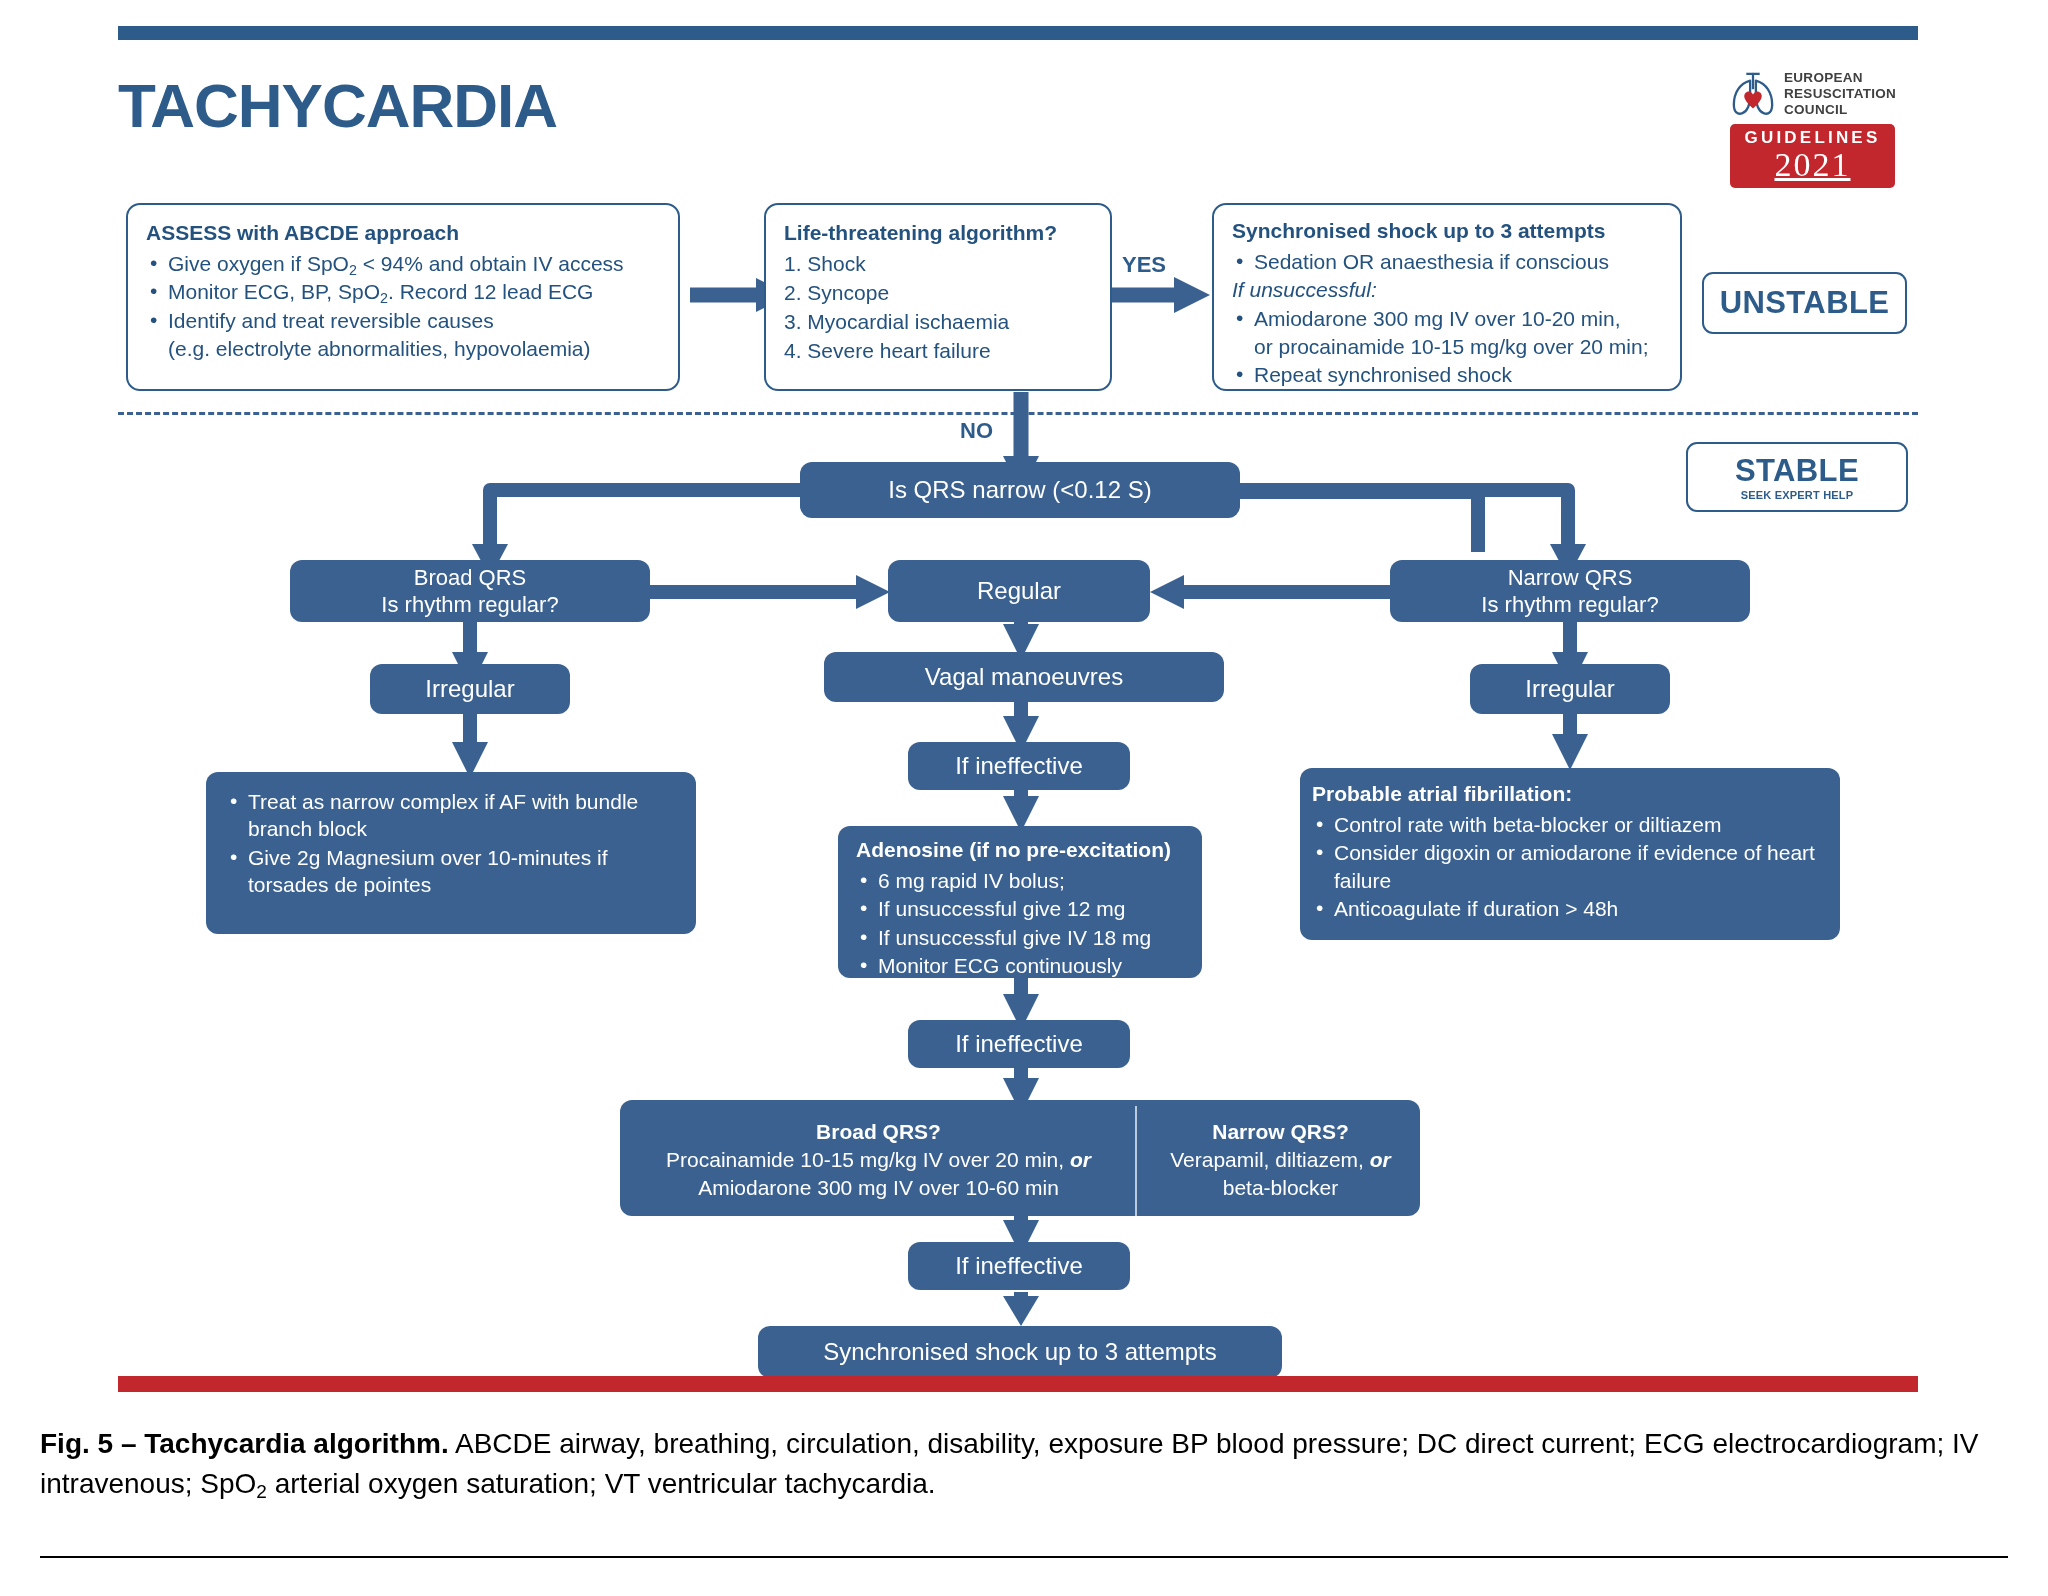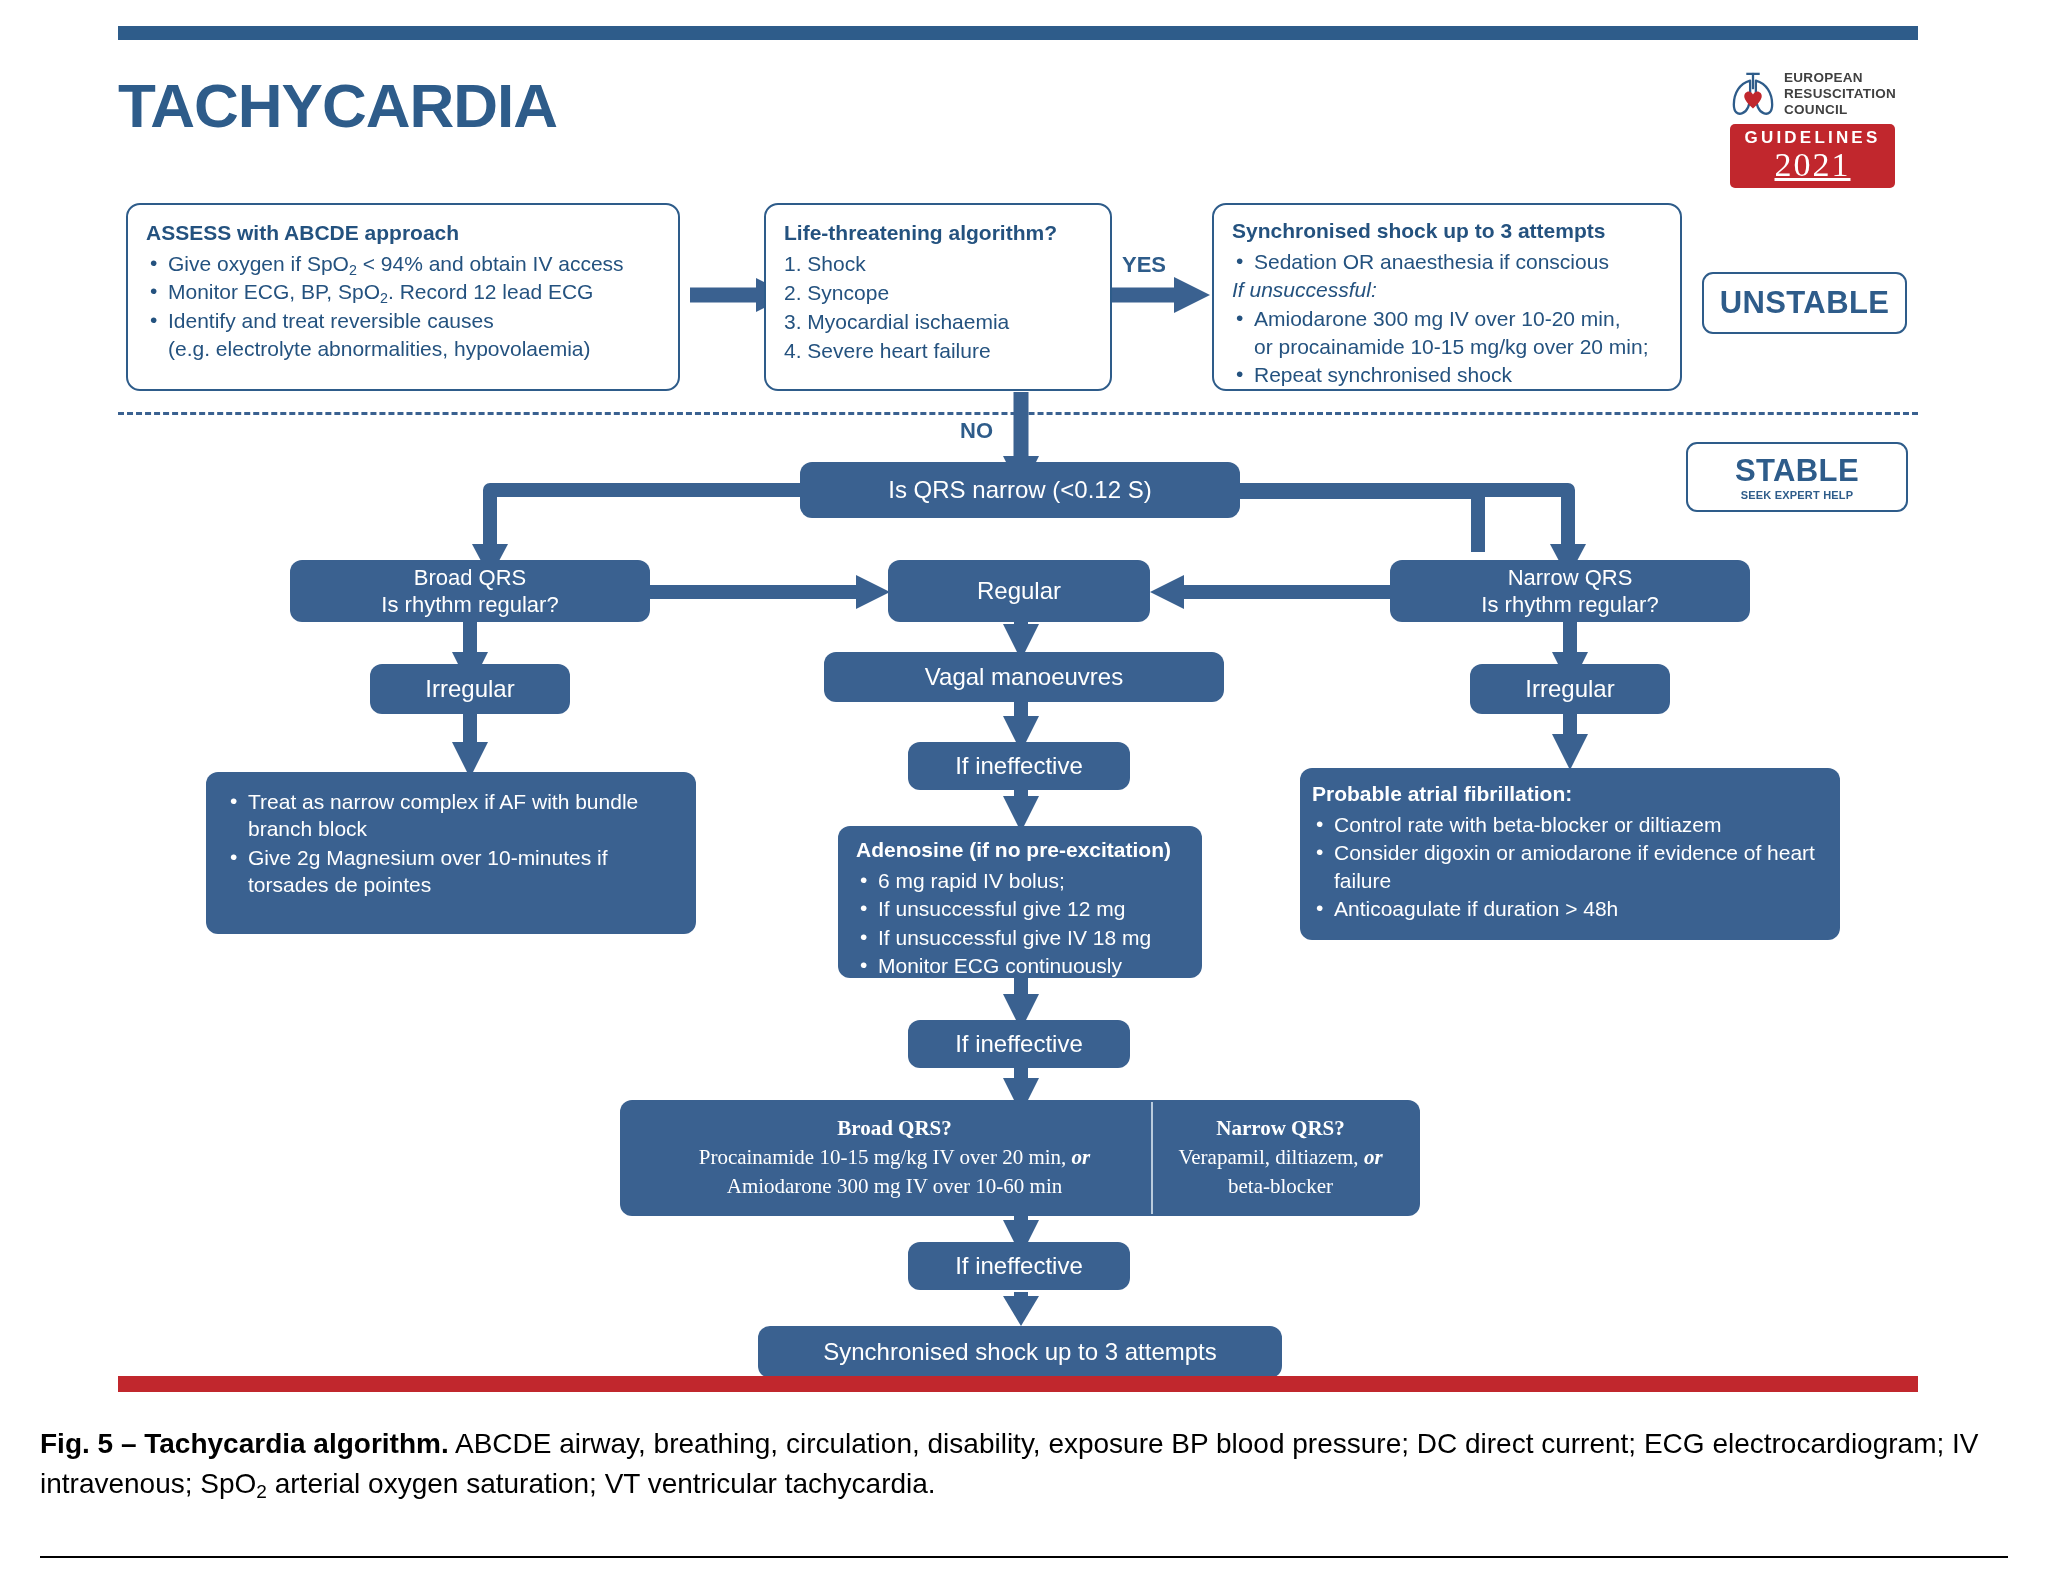--- a/index.html
+++ b/index.html
@@ -110,21 +110,21 @@
     position: absolute; color: #2e5c8a; font-weight: bold; font-size: 22px;
   }
 
   
   .dashed {
     position: absolute; left: 118px; top: 412px; width: 1800px; height: 0;
     border-top: 3px dashed #3a6190;
   }
 
   
-  .splitbox { display: flex; align-items: center; padding: 16px; font-family: Liberation Serif, serif; }
+  .splitbox { display: flex; align-items: flex-end; padding: 0; }
   .split-l { flex: 0 0 515px; padding: 14px 18px 14px 20px; }
   .split-r { flex: 1; padding: 14px 18px 14px 22px; border-left: 2px solid #b9cbdd; }
   .split-title { font-weight: bold; font-size: 21px; margin-bottom: 2px; }
   .split-line { font-size: 21px; line-height: 1.34; }
 
   
   .caption {
     position: absolute; left: 40px; top: 1424px; width: 1968px;
     font-size: 28px; line-height: 1.42; color: #000;
     font-family: "Liberation Sans", sans-serif;

